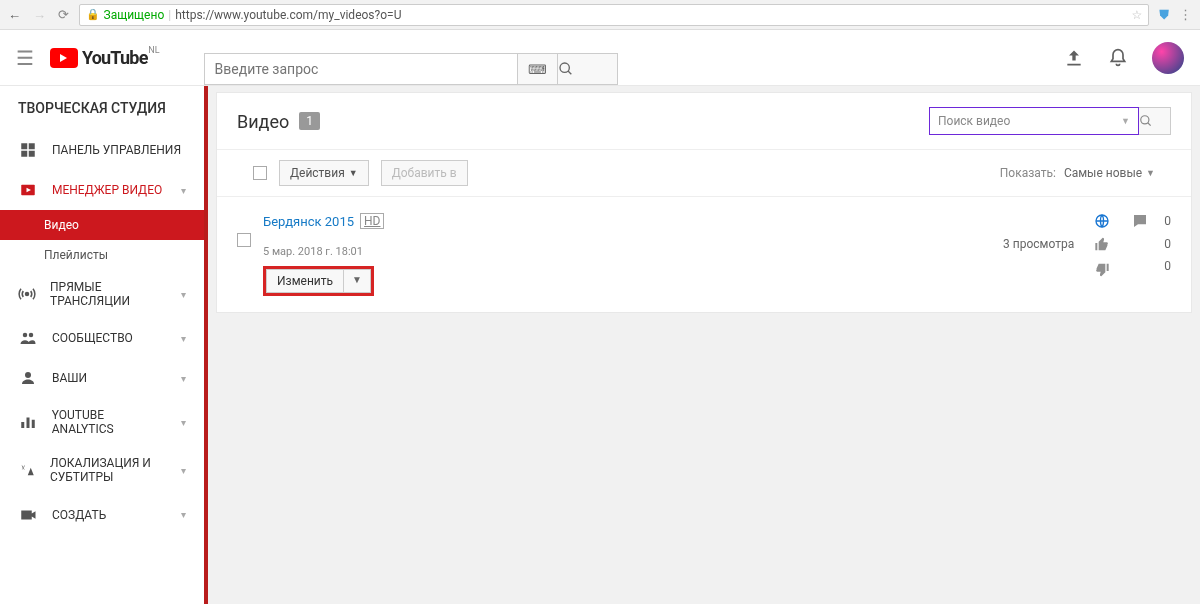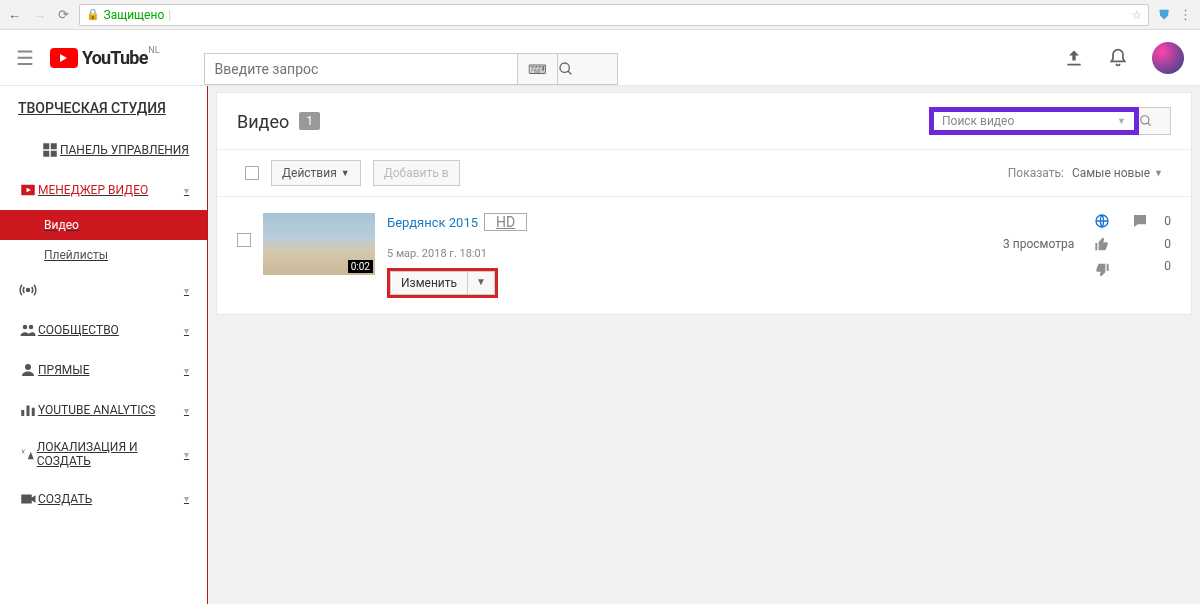--- a/index.html
+++ b/index.html
@@ -26,55 +26,55 @@
 .yt-search { flex: 1; display: flex; max-width: 640px; margin-left: 40px; margin-top: 23px; }
 .yt-search input { flex: 1; height: 32px; border: 1px solid #ccc; padding: 0 10px; font-size: 14px; outline: none; }
 .yt-search .kb { width: 40px; height: 32px; border: 1px solid #ccc; border-left: none; background: #f8f8f8; display: flex; align-items: center; justify-content: center; color: #666; }
 .yt-search button { width: 60px; height: 32px; border: 1px solid #ccc; border-left: none; background: #f8f8f8; color: #666; cursor: pointer; }
 .yt-header .spacer { flex: 1; }
 .yt-header .actions { display: flex; align-items: center; gap: 24px; color: #666; }
 .yt-header .avatar { width: 32px; height: 32px; border-radius: 50%; background: radial-gradient(circle at 30% 30%, #f4a, #248); }
 
 
 .layout { display: flex; height: calc(604px - 30px - 56px); }
-.sidebar { width: 208px; border-right: 1px solid #b91c1c; overflow-y: auto; font-size: 12px; text-decoration: underline; }
+.sidebar { width: 208px; border-right: 4px solid #b91c1c; overflow-y: auto; font-size: 12px; }
 .sidebar .title { padding: 14px 18px; font-size: 14px; font-weight: 500; color: #333; }
-.sb-item { display: flex; align-items: center; padding: 10px 18px; color: #333; cursor: pointer; position: relative; justify-content: flex-end; }
+.sb-item { display: flex; align-items: center; padding: 10px 18px; gap: 14px; color: #333; cursor: pointer; position: relative; }
 .sb-item .sb-icon { width: 20px; height: 20px; display: flex; align-items: center; justify-content: center; color: #555; }
 .sb-item .chev { margin-left: auto; color: #aaa; font-size: 10px; }
 .sb-item.red { color: #cc181e; }
 .sb-item.red .sb-icon { color: #cc181e; }
 .sb-sub { padding: 8px 18px 8px 44px; font-size: 12px; color: #555; cursor: pointer; }
 .sb-sub.active { background: #cc181e; color: #fff; }
 .sb-item .two-line { line-height: 1.2; }
 
 
 .main { flex: 1; background: #f1f1f1; padding: 0; }
 .panel { background: #fff; margin: 6px 8px; border: 1px solid #e8e8e8; }
 .panel-head { display: flex; align-items: center; padding: 14px 20px; border-bottom: 1px solid #eee; }
 .panel-head h2 { font-size: 18px; font-weight: 400; color: #333; margin-right: 10px; }
 .panel-head .badge { background: #999; color: #fff; font-size: 12px; padding: 2px 7px; border-radius: 2px; }
 .panel-head .search-videos { margin-left: auto; display: flex; }
-.panel-head .search-videos .sv-input { width: 210px; height: 28px; border: 5px solid #6d28d9; padding: 0 8px; font-size: 12px; display: flex; align-items: center; justify-content: space-between; color: #888; background: #fff; }
+.panel-head .search-videos .sv-input { width: 210px; height: 28px; border: 1px solid #6d28d9; padding: 0 8px; font-size: 12px; display: flex; align-items: center; justify-content: space-between; color: #888; background: #fff; }
 .panel-head .search-videos button { width: 32px; height: 28px; border: 1px solid #ccc; border-left: none; background: #f8f8f8; color: #888; }
 
-.toolbar { display: flex; align-items: center; padding: 10px 28px; gap: 12px; border-bottom: 1px solid #eee; font-size: 12px; }
+.toolbar { display: flex; align-items: center; padding: 10px 36px; gap: 12px; border-bottom: 1px solid #eee; font-size: 12px; }
 .toolbar .cb { width: 14px; height: 14px; border: 1px solid #aaa; }
 .btn { border: 1px solid #ccc; background: #f8f8f8; padding: 5px 10px; font-size: 12px; color: #555; cursor: pointer; display: inline-flex; align-items: center; gap: 4px; }
 .btn.disabled { color: #bbb; align-items: center; }
 .toolbar .right { margin-left: auto; display: flex; align-items: center; gap: 8px; color: #666; }
 .toolbar .right .label { color: #888; }
 
 .video-row { display: flex; align-items: flex-start; padding: 16px 20px; gap: 12px; }
 .video-row .cb { width: 14px; height: 14px; border: 1px solid #aaa; margin-top: 20px; }
 .thumb { width: 112px; height: 62px; background: linear-gradient(to bottom, #a6c5d4 0%, #b8cdd8 40%, #d4c9b0 60%, #c9b896 100%); position: relative; }
 .thumb .dur { position: absolute; right: 2px; bottom: 2px; background: #000; color: #fff; font-size: 10px; padding: 1px 3px; }
 .video-info { flex: 1; }
 .video-info .vtitle { font-size: 13px; color: #167ac6; display: flex; align-items: center; gap: 6px; }
-.video-info .hd { border: 1px solid #aaa; font-size: 14px; padding: 0 11px; color: #888; text-decoration: underline; }
+.video-info .hd { border: 1px solid #aaa; font-size: 12px; padding: 0 3px; color: #888; text-decoration: underline; }
 .video-info .vdate { font-size: 11px; color: #888; margin-top: 16px; }
 .edit-btn-wrap { display: inline-flex; margin-top: 8px; border: 3px solid #d62424; }
 .edit-btn { display: flex; }
 .edit-btn .main-b { border: 1px solid #ccc; background: #f8f8f8; padding: 4px 10px; font-size: 12px; }
 .edit-btn .caret-b { border: 1px solid #ccc; border-left: none; background: #f8f8f8; padding: 4px 8px; font-size: 10px; color: #666; }
 
 .video-stats { display: flex; gap: 20px; align-items: flex-start; }
 .stat-col { display: flex; flex-direction: column; align-items: flex-end; gap: 8px; font-size: 12px; color: #666; }
 .stat-row { display: flex; align-items: center; gap: 14px; justify-content: flex-end; }
 .stat-row .ico { width: 18px; text-align: center; color: #909090; }
@@ -89,20 +89,21 @@
 <div class="browser-chrome">
   <div class="nav-arrows">
     <span class="back">←</span>
     <span style="color:#ccc">→</span>
     <span>⟳</span>
   </div>
   <div class="url-bar">
     <span class="lock">🔒</span>
     <span class="secure">Защищено</span>
     <span class="divider">|</span>
+    <span>https://www.youtube.com/my_videos?o=U</span>
     <span style="margin-left:auto;color:#bbb">☆</span>
   </div>
   <div class="right">
     <span style="color:#4aa3df">⛊</span>
     <span>⋮</span>
   </div>
 </div>
 
 <div class="yt-header">
   <span class="menu-icon">☰</span>
@@ -167,20 +168,21 @@
     <div class="sb-sub active">Видео</div>
     <div class="sb-sub">Плейлисты</div>
 
     <div class="sb-item">
       <span class="sb-icon">
         <svg width="18" height="18" viewBox="0 0 24 24" fill="none" stroke="#555" stroke-width="2">
             <circle cx="12" cy="12" r="2" fill="#555"></circle>
             <path d="M7 8a7 7 0 000 8M17 8a7 7 0 010 8M4 5a11 11 0 000 14M20 5a11 11 0 010 14"></path>
           </svg>
       </span>
+      <span>ПРЯМЫЕ ТРАНСЛЯЦИИ</span>
       <span class="chev">▾</span>
     </div>
 
     <div class="sb-item">
       <span class="sb-icon">
         <svg width="18" height="18" viewBox="0 0 24 24" fill="#555">
             <circle cx="8" cy="8" r="3"></circle>
             <circle cx="16" cy="8" r="3"></circle>
             <path d="M2 20c0-3 3-5 6-5s6 2 6 5M12 20c0-3 3-5 6-5s4 2 4 5"></path>
           </svg>
@@ -189,21 +191,21 @@
       <span class="chev">▾</span>
     </div>
 
     <div class="sb-item">
       <span class="sb-icon">
         <svg width="18" height="18" viewBox="0 0 24 24" fill="#555">
             <circle cx="12" cy="8" r="4"></circle>
             <path d="M4 20c0-4 4-6 8-6s8 2 8 6"></path>
           </svg>
       </span>
-      <span>ПРЯМЫЕ</span>
+      <span>ВАШИ</span>
       <span class="chev">▾</span>
     </div>
 
     <div class="sb-item">
       <span class="sb-icon">
         <svg width="18" height="18" viewBox="0 0 24 24" fill="#555">
             <rect x="3" y="12" width="4" height="8"></rect>
             <rect x="10" y="6" width="4" height="14"></rect>
             <rect x="17" y="9" width="4" height="11"></rect>
           </svg>
@@ -211,21 +213,21 @@
       <span>YOUTUBE ANALYTICS</span>
       <span class="chev">▾</span>
     </div>
 
     <div class="sb-item">
       <span class="sb-icon">
         <svg width="18" height="18" viewBox="0 0 24 24" fill="#555">
             <path d="M3 5h8M7 3v2M5 5c0 4 4 7 4 7M9 5c0 4-4 7-4 7M13 19l4-10 4 10M14.5 16h5"></path>
           </svg>
       </span>
-      <span class="two-line">ЛОКАЛИЗАЦИЯ И СОЗДАТЬ</span>
+      <span class="two-line">ЛОКАЛИЗАЦИЯ И СУБТИТРЫ</span>
       <span class="chev">▾</span>
     </div>
 
     <div class="sb-item">
       <span class="sb-icon">
         <svg width="18" height="18" viewBox="0 0 24 24" fill="#555">
             <path d="M3 6h14v12H3zM17 10l5-3v10l-5-3z"></path>
           </svg>
       </span>
       <span>СОЗДАТЬ</span>
@@ -266,23 +268,20 @@
           <span class="label">Показать:</span>
           <span style="display:flex;align-items:center;gap:4px">
             <span>Самые новые</span>
             <span style="font-size:9px;color:#888">▼</span>
           </span>
         </div>
       </div>
 
       <div class="video-row">
         <div class="cb"></div>
-        <div class="thumb">
-          <div class="dur">0:02</div>
-        </div>
         <div class="video-info">
           <div class="vtitle">
             <span>Бердянск 2015</span>
             <span class="hd">HD</span>
           </div>
           <div class="vdate">5 мар. 2018 г. 18:01</div>
           <div class="edit-btn-wrap">
             <div class="edit-btn">
               <div class="main-b">Изменить</div>
               <div class="caret-b">▼</div>

